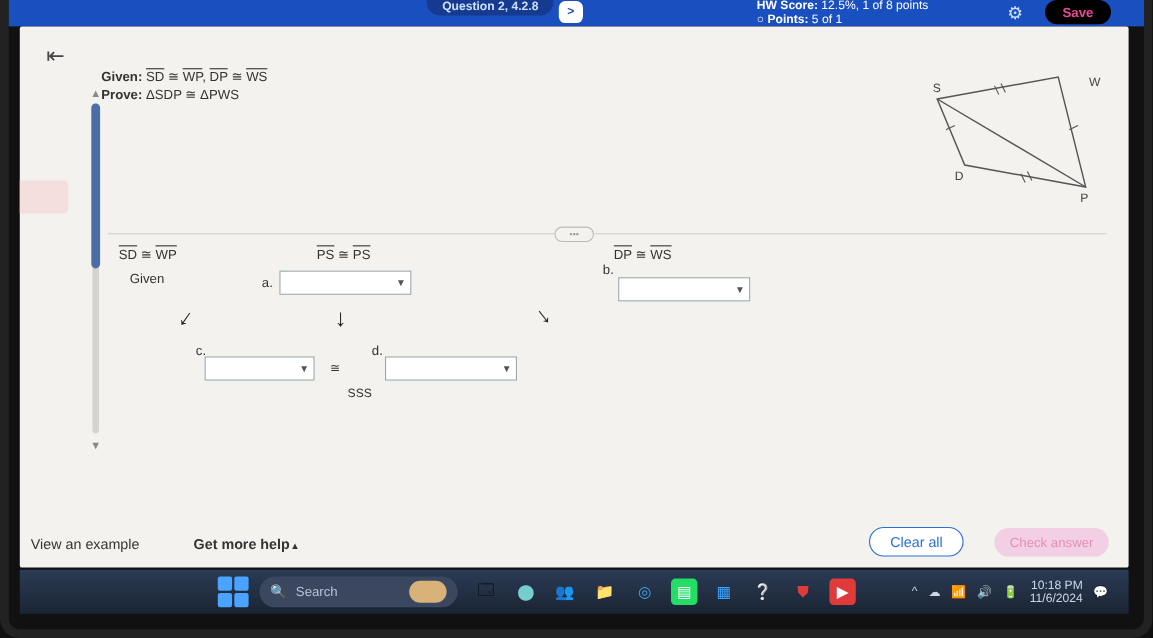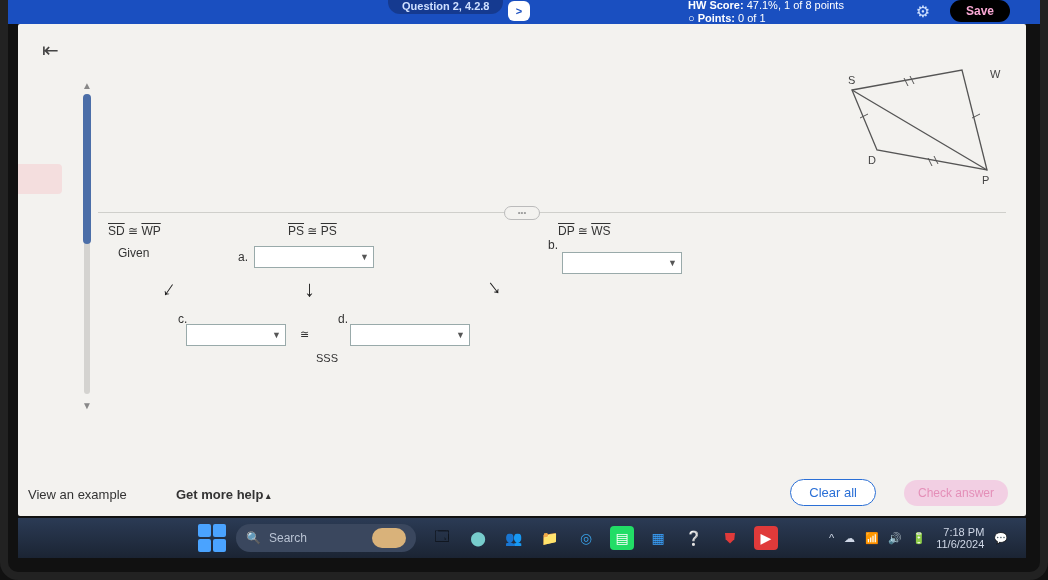--- a/index.html
+++ b/index.html
@@ -6,21 +6,21 @@
   html,body{ width:1048px; height:580px; overflow:hidden; background:#000; }
   .screen{ width:1048px; height:580px; position:relative; background:#111; }
   .monitor-frame{ position:absolute; top:0; left:0; right:0; bottom:0; border:8px solid #222; border-top-width:0; border-radius:0 0 18px 18px; }
   .app-row{ position:absolute; top:0; left:0; right:0; height:24px; background:#1a4fc0; color:#fff; display:flex; align-items:center; font-size:11px; }
   .app-row .qbadge{ position:absolute; left:380px; top:-2px; background:#153a90; border-radius:0 0 12px 12px; padding:2px 14px; color:#cfe0ff; font-weight:600; }
   .app-row .nextbtn{ position:absolute; left:500px; top:1px; width:22px; height:20px; background:#fff; color:#1a4fc0; border-radius:6px; text-align:center; line-height:20px; font-weight:bold; cursor:pointer; }
   .score-block{ position:absolute; left:680px; top:-1px; color:#fff; font-size:11px; line-height:13px; }
   .score-block b{ font-weight:700; }
   .score-block .pts::before{ content:"○ "; }
   .gear{ position:absolute; right:110px; top:2px; color:#cfe0ff; font-size:16px; cursor:pointer; }
-  .savebtn{ position:absolute; right:30px; top:0px; background:#000; color:#f9a8d4; border-radius:14px; padding:4px 16px; font-size:12px; font-weight:600; cursor:pointer; }
+  .savebtn{ position:absolute; right:30px; top:0px; background:#000; color:#ec4899; border-radius:14px; padding:4px 16px; font-size:12px; font-weight:600; cursor:pointer; }
   .page{ position:absolute; top:24px; left:10px; right:14px; bottom:56px; background:#f3f2ef; border-radius:2px; }
   .back-icon{ position:absolute; left:24px; top:14px; font-size:20px; color:#444; cursor:pointer; }
   .prompt{ position:absolute; left:74px; top:12px; font-size:13px; color:#333; }
   .given{ position:absolute; left:74px; top:38px; font-size:12px; color:#333; line-height:16px; }
   .given .seg{ text-decoration:overline; }
   .scroll-track{ position:absolute; left:66px; top:70px; width:6px; height:300px; background:#d4d3d0; border-radius:3px; }
   .scroll-thumb{ position:absolute; left:65px; top:70px; width:8px; height:150px; background:#4b6ea8; border-radius:4px; cursor:grab; }
   .scroll-up, .scroll-down{ position:absolute; left:63px; width:12px; height:12px; color:#888; font-size:10px; text-align:center; cursor:pointer; }
   .scroll-up{ top:56px; } .scroll-down{ top:376px; }
   .hr{ position:absolute; left:80px; right:20px; top:188px; height:0; border-top:1px solid #cfcfcb; }
@@ -73,29 +73,40 @@
 </head>
 <body>
 <div class="screen">
 
 <div class="monitor-frame">
 
   <div class="app-row">
     <div class="qbadge">Question 2, 4.2.8</div>
     <div class="nextbtn">&gt;</div>
     <div class="score-block">
-      <div><b>HW Score:</b> <span>47.1%, 1 of 8 points</span></div>
-      <div class="pts"><b>Points:</b> <span>0 of 1</span></div>
+      <div><b>HW Score:</b> <span>12.5%, 1 of 8 points</span></div>
+      <div class="pts"><b>Points:</b> <span>5 of 1</span></div>
     </div>
     <div class="gear">⚙</div>
     <div class="savebtn">Save</div>
   </div>
 
   <div class="page">
     <div class="back-icon">⇤</div>
+    <div class="given">
+      <div>
+        <b>Given:</b>
+        <span class="seg">SD</span> ≅ <span class="seg">WP</span>,
+        <span class="seg">DP</span> ≅ <span class="seg">WS</span>
+      </div>
+      <div>
+        <b>Prove:</b>
+        <span>ΔSDP</span> ≅ <span>ΔPWS</span>
+      </div>
+    </div>
 
     <div class="pinktab"></div>
 
     <div class="scroll-up">▲</div>
     <div class="scroll-track"></div>
     <div class="scroll-thumb"></div>
     <div class="scroll-down">▼</div>
 
     <div class="diagram">
       <svg viewBox="0 0 170 130">
@@ -173,21 +184,21 @@
       <span style="color:#e03a3a">⛊</span>
       <span style="color:#fff;background:#e03a3a;border-radius:4px;padding:0 2px">▶</span>
     </div>
     <div class="tray">
       <span>^</span>
       <span>☁</span>
       <span>📶</span>
       <span>🔊</span>
       <span>🔋</span>
       <div class="clock">
-        <div>7:18 PM</div>
+        <div>10:18 PM</div>
         <div>11/6/2024</div>
       </div>
       <span>💬</span>
     </div>
   </div>
 
 </div>
 </div>
 
 </body></html>

